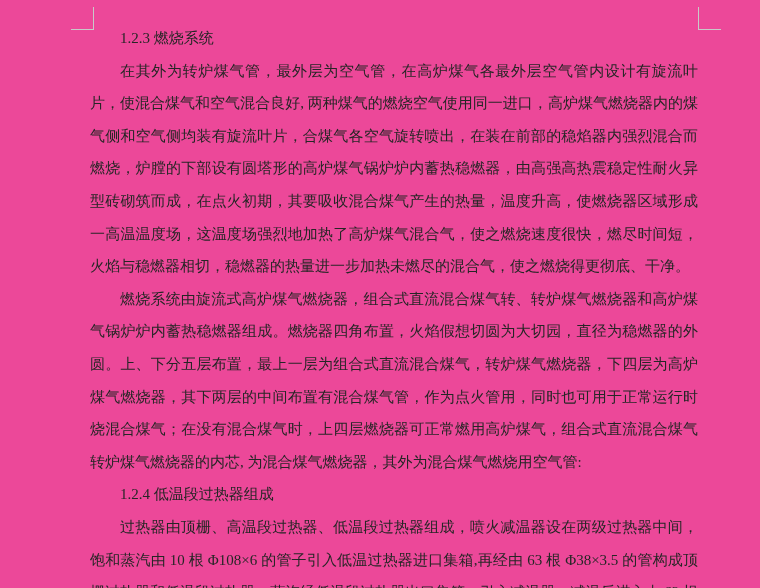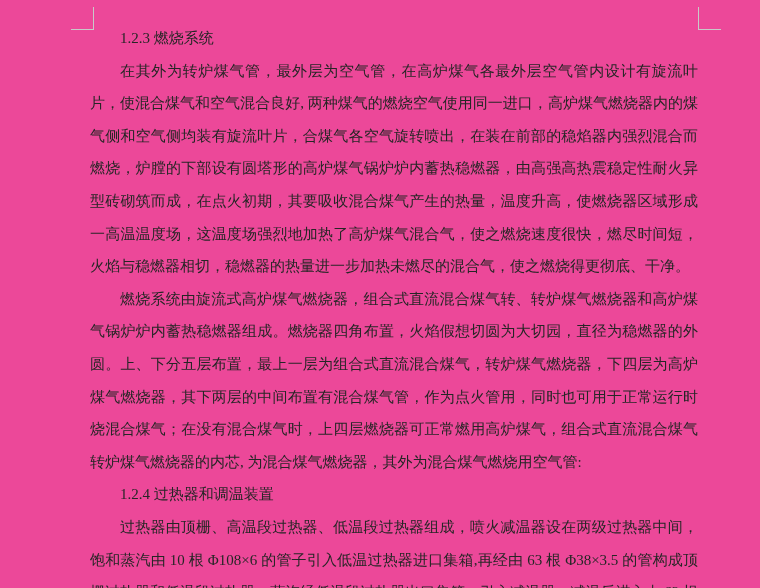--- a/index.html
+++ b/index.html
@@ -57,17 +57,17 @@
 
 <div class="page">
 
   <div class="crop tl"></div>
   <div class="crop tr"></div>
 
   <div class="textblock">
     <p class="heading">1.2.3 燃烧系统</p>
     <p class="para">在其外为转炉煤气管，最外层为空气管，在高炉煤气各最外层空气管内设计有旋流叶片，使混合煤气和空气混合良好, 两种煤气的燃烧空气使用同一进口，高炉煤气燃烧器内的煤气侧和空气侧均装有旋流叶片，合煤气各空气旋转喷出，在装在前部的稳焰器内强烈混合而燃烧，炉膛的下部设有圆塔形的高炉煤气锅炉炉内蓄热稳燃器，由高强高热震稳定性耐火异型砖砌筑而成，在点火初期，其要吸收混合煤气产生的热量，温度升高，使燃烧器区域形成一高温温度场，这温度场强烈地加热了高炉煤气混合气，使之燃烧速度很快，燃尽时间短，火焰与稳燃器相切，稳燃器的热量进一步加热未燃尽的混合气，使之燃烧得更彻底、干净。</p>
     <p class="para">燃烧系统由旋流式高炉煤气燃烧器，组合式直流混合煤气转、转炉煤气燃烧器和高炉煤气锅炉炉内蓄热稳燃器组成。燃烧器四角布置，火焰假想切圆为大切园，直径为稳燃器的外圆。上、下分五层布置，最上一层为组合式直流混合煤气，转炉煤气燃烧器，下四层为高炉煤气燃烧器，其下两层的中间布置有混合煤气管，作为点火管用，同时也可用于正常运行时烧混合煤气；在没有混合煤气时，上四层燃烧器可正常燃用高炉煤气，组合式直流混合煤气转炉煤气燃烧器的内芯, 为混合煤气燃烧器，其外为混合煤气燃烧用空气管:</p>
-    <p class="heading">1.2.4 过热器和调温装置</p>
+    <p class="heading">1.2.4 低温段过热器组成</p>
     <p class="para">过热器由顶栅、高温段过热器、低温段过热器组成，喷火减温器设在两级过热器中间，饱和蒸汽由 10 根 Φ108×6 的管子引入低温过热器进口集箱,再经由 63 根 Φ38×3.5 的管构成顶栅过热器和低温段过热器，蒸汽经低温段过热器出口集箱，引入减温器，减温后进入由 62 根 Φ42×3.5mm 的管子</p>
   </div>
 
 </div>
 
 </body></html>

